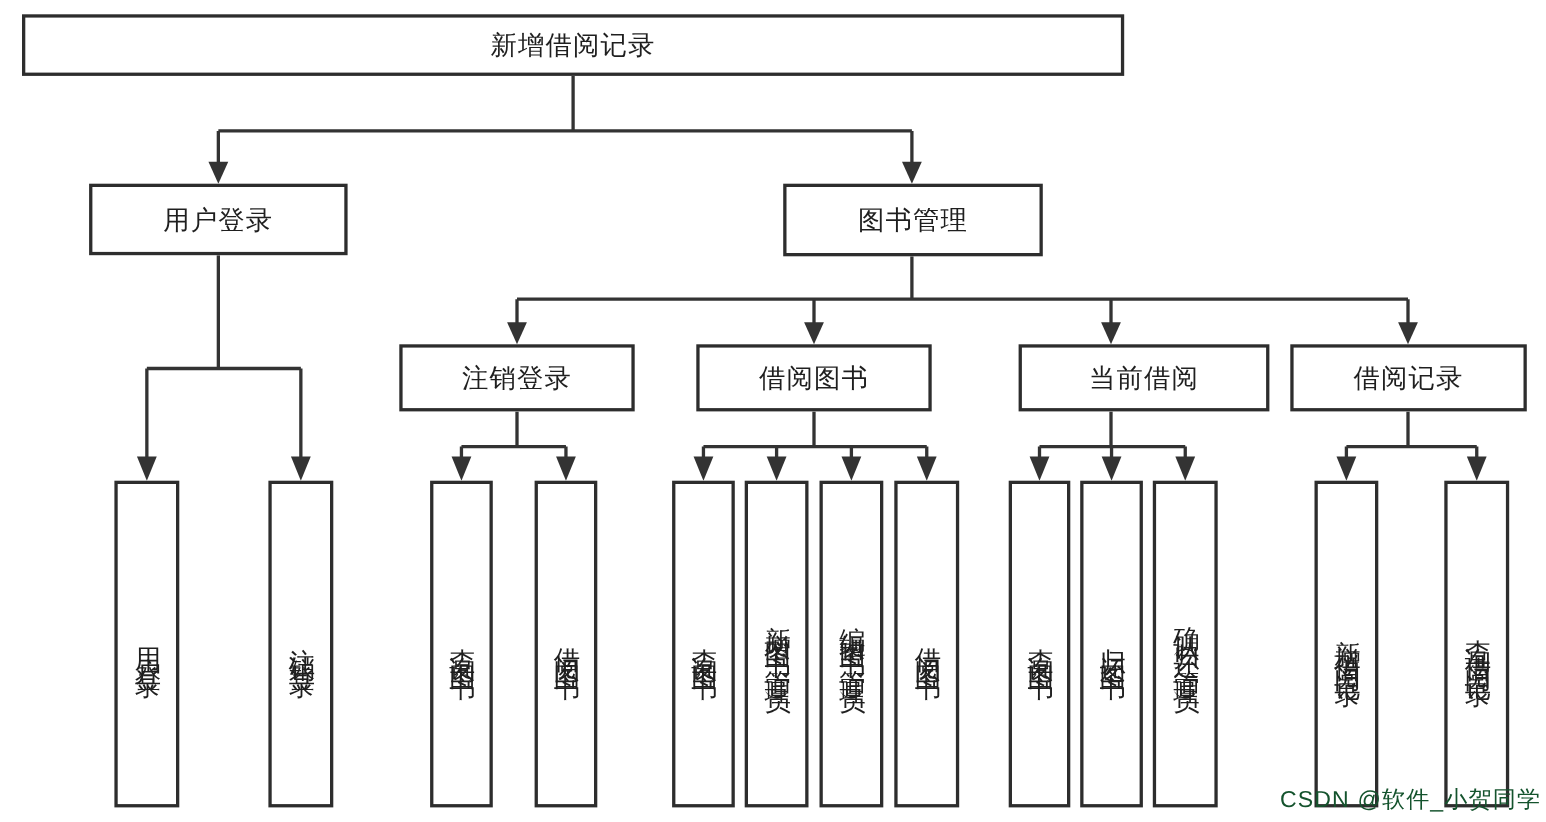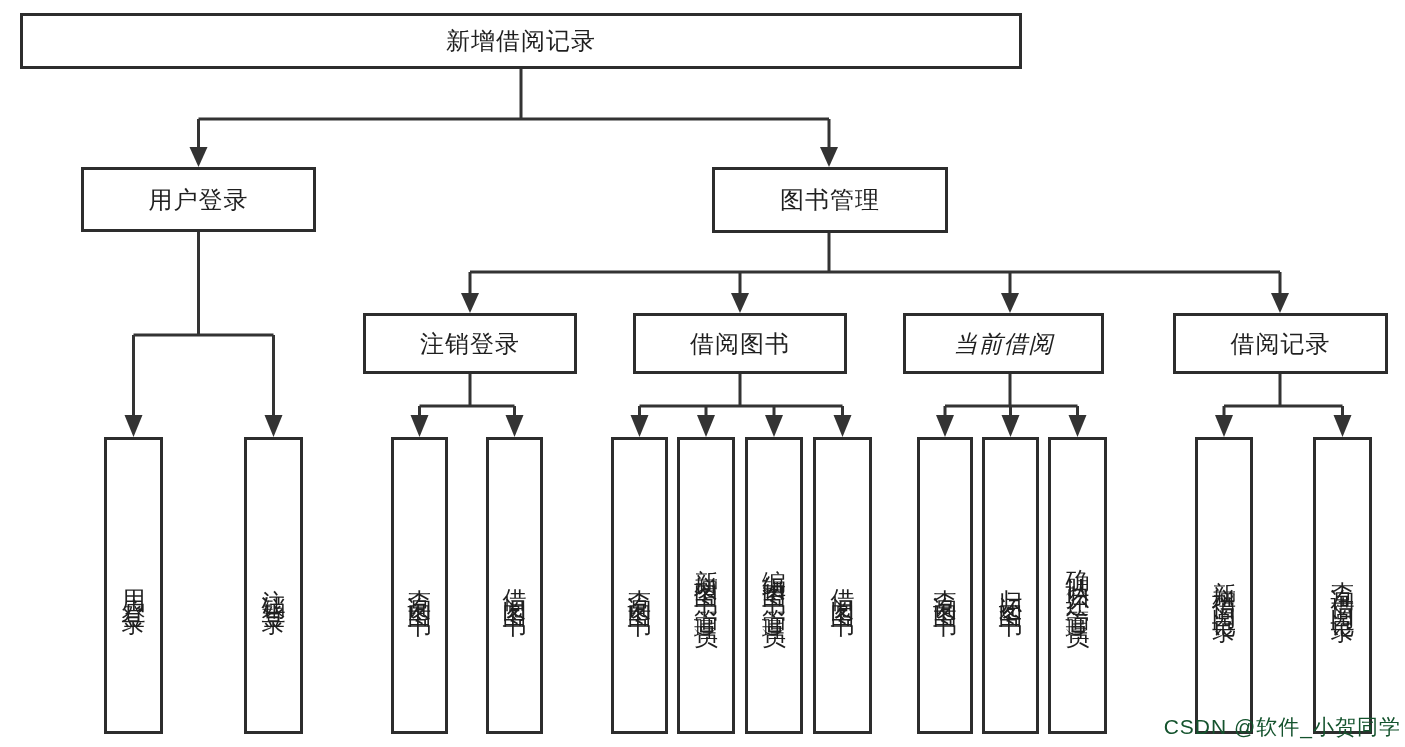--- a/index.html
+++ b/index.html
@@ -41,21 +41,21 @@
     letter-spacing: 8px;
     color: #1f1f1f;
     white-space: nowrap;
   }
   
   .n-root            { left: 20px;   top: 13px;  width: 1002px; height: 56px; }
   .n-user-login      { left: 81px;   top: 167px; width: 235px;  height: 65px; }
   .n-book-mgmt       { left: 712px;  top: 167px; width: 236px;  height: 66px; }
   .n-new-book        { left: 363px;  top: 313px; width: 214px;  height: 61px; }
   .n-book-borrow     { left: 633px;  top: 313px; width: 214px;  height: 61px; }
-  .n-current-borrow  { left: 903px;  top: 313px; width: 201px;  height: 61px; font-style: italic; }
+  .n-current-borrow  { left: 926px;  top: 313px; width: 228px;  height: 61px; }
   .n-borrow-records  { left: 1173px; top: 313px; width: 215px;  height: 61px; }
   .leaf              { top: 437px; height: 297px; }
   .n-ul1 { left: 104px;  width: 59px; }
   .n-ul2 { left: 244px;  width: 59px; }
   .n-nb1 { left: 391px;  width: 57px; }
   .n-nb2 { left: 486px;  width: 57px; }
   .n-bb1 { left: 611px;  width: 57px; }
   .n-bb2 { left: 677px;  width: 58px; }
   .n-bb3 { left: 745px;  width: 58px; }
   .n-bb4 { left: 813px;  width: 59px; }

